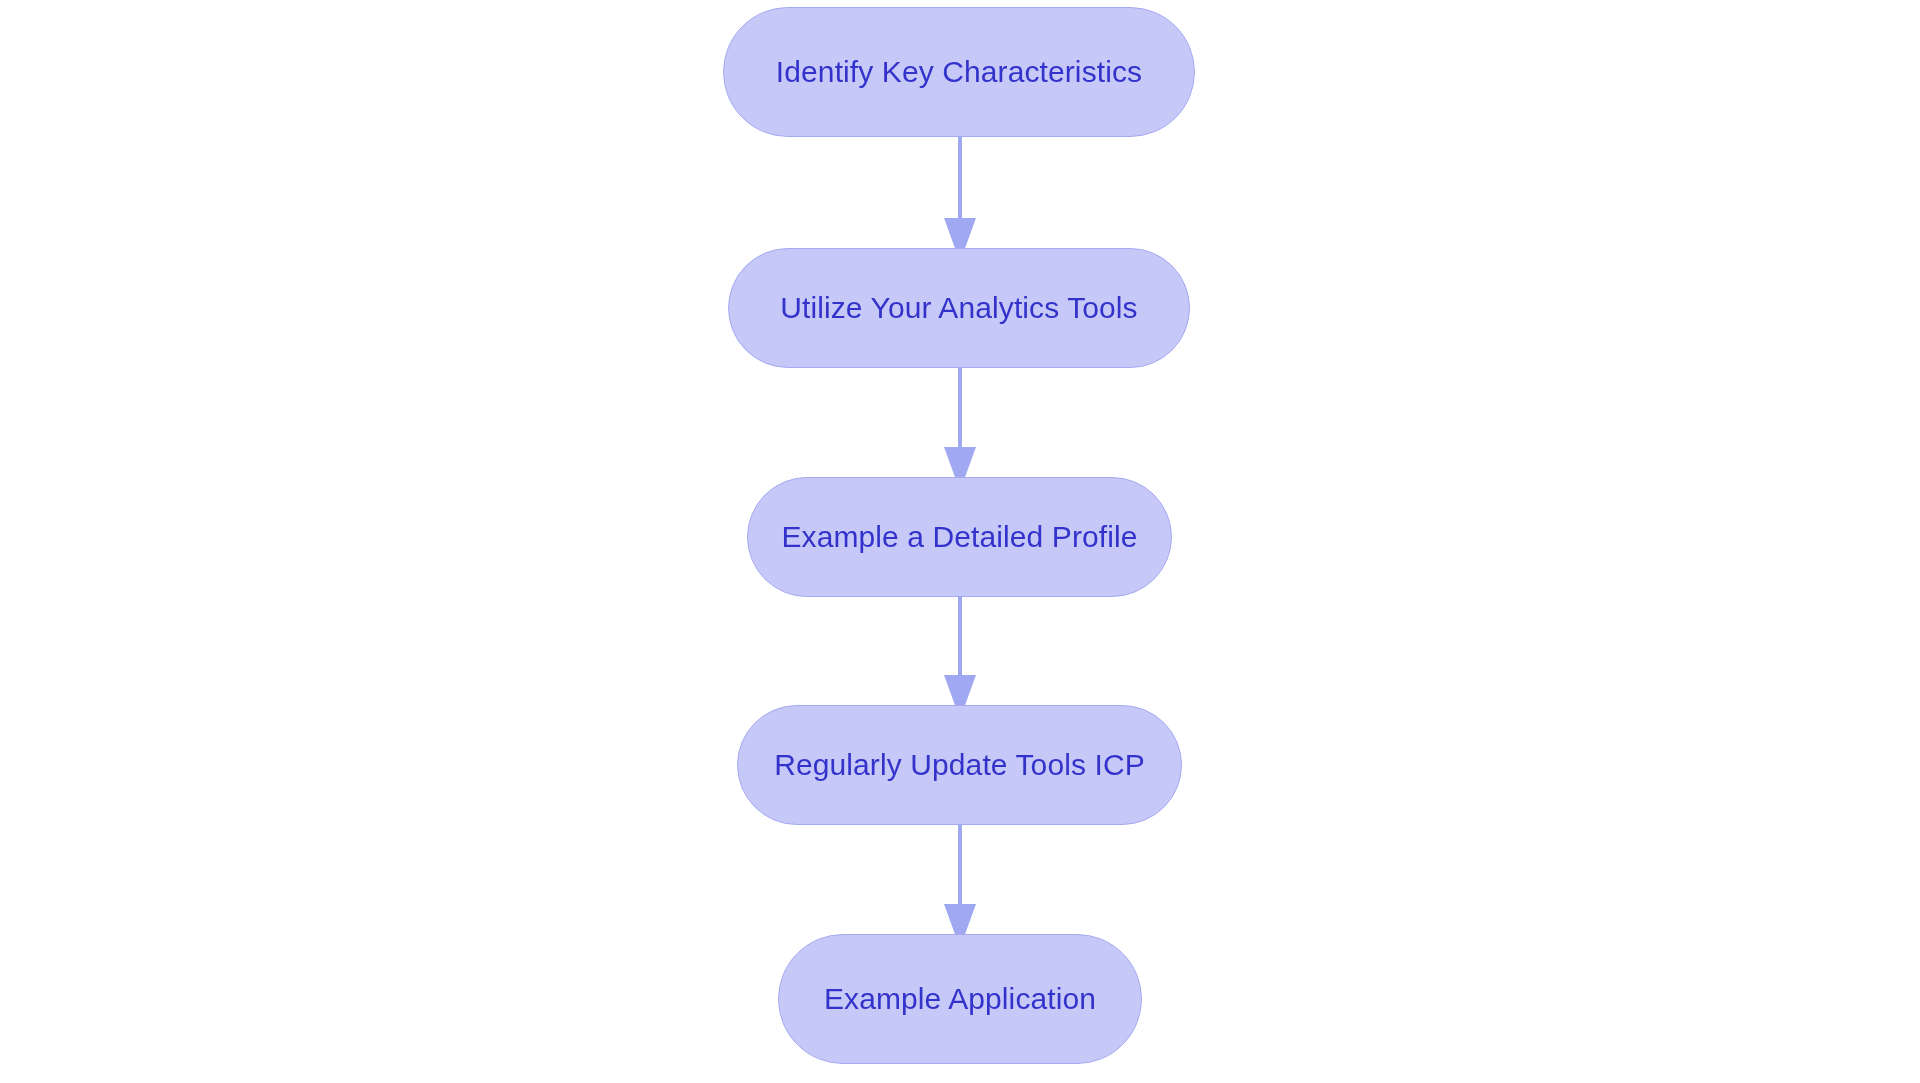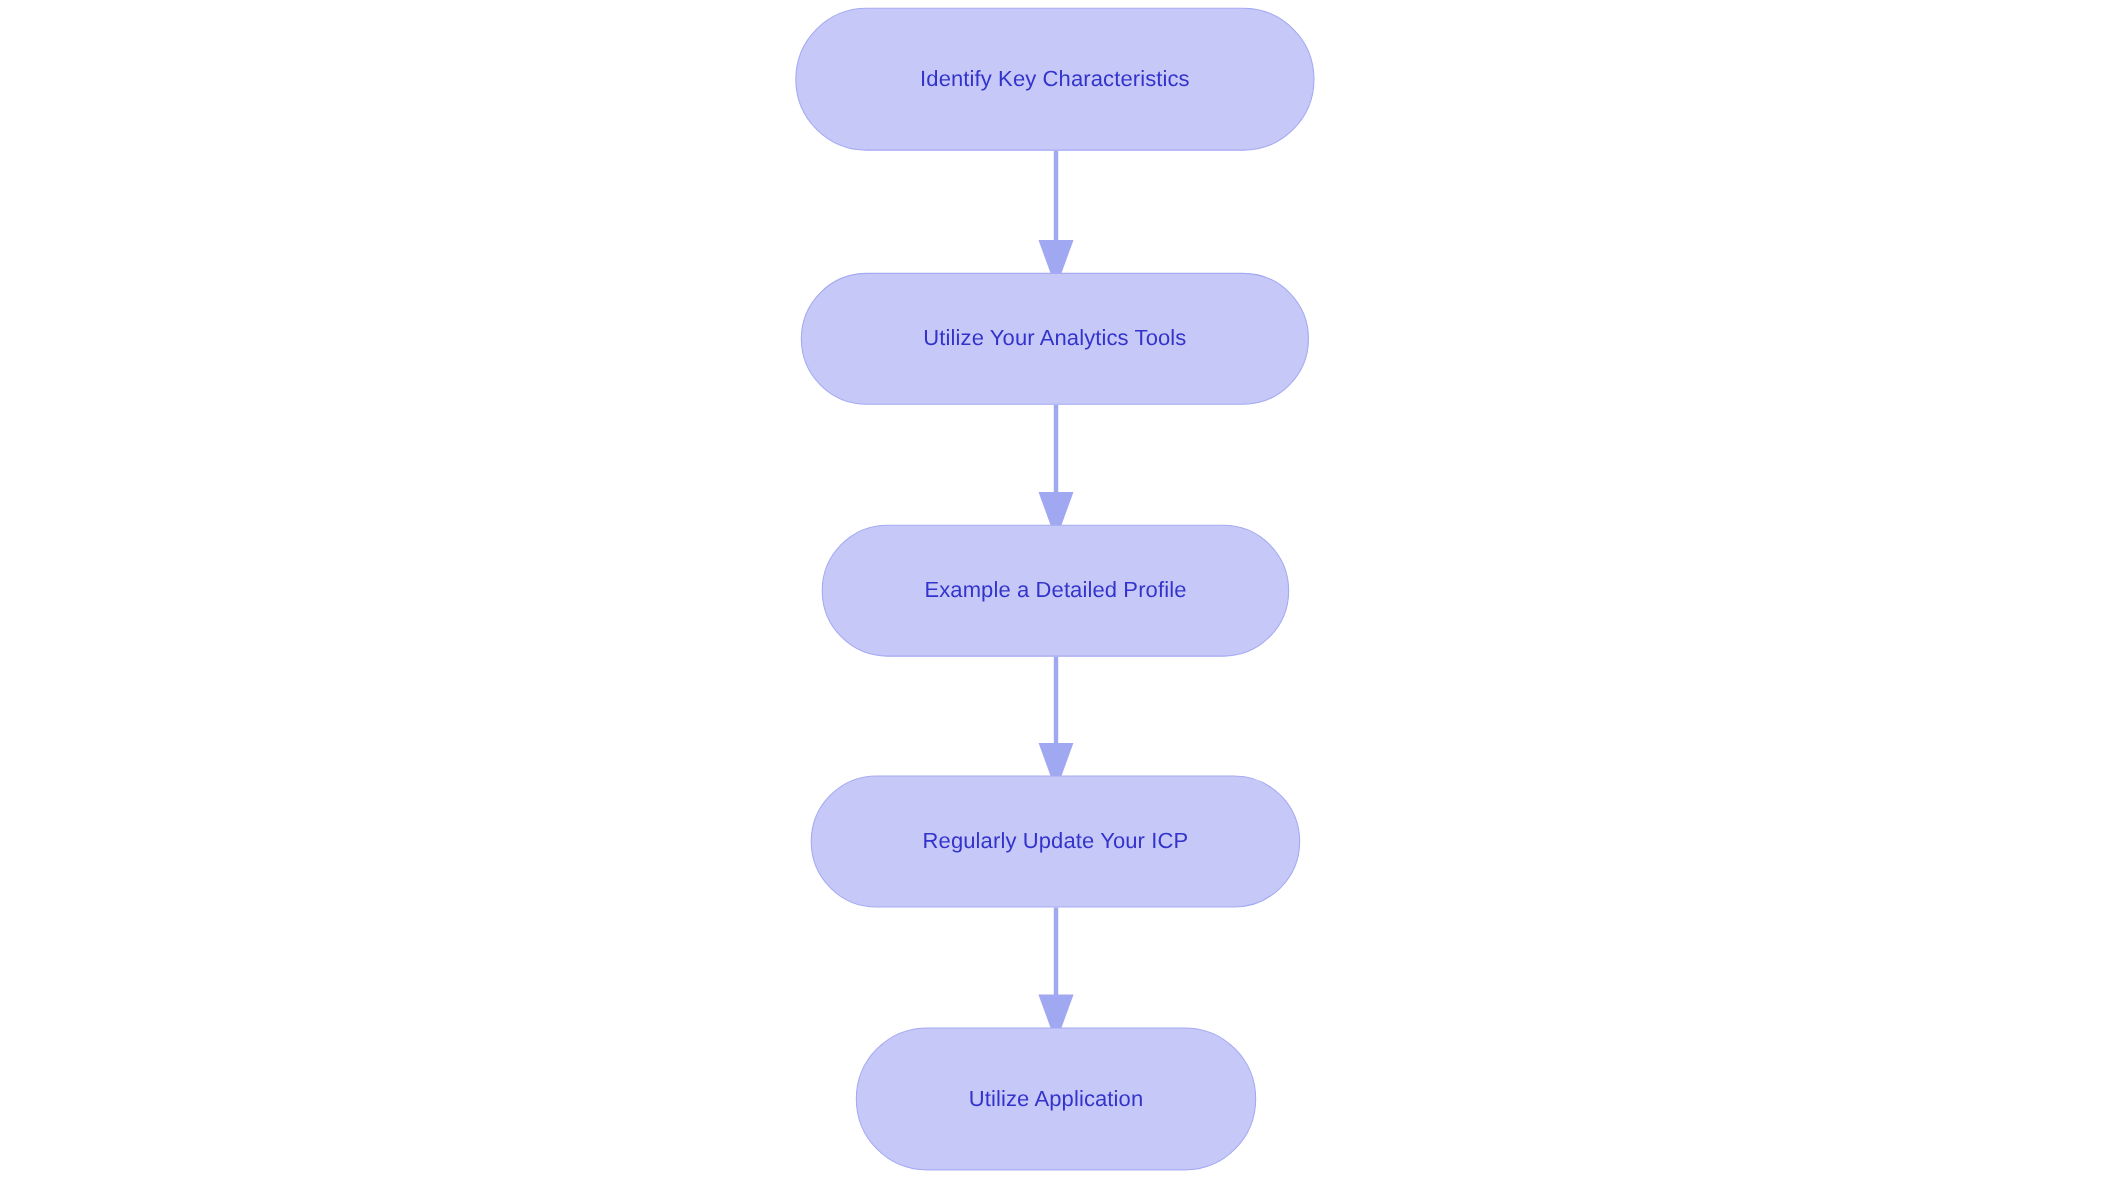--- a/index.html
+++ b/index.html
@@ -50,21 +50,21 @@
     justify-content: center;
     background: #c6c9f8;
     border: 1.5px solid #a5aaf2;
     border-radius: 999px;
     overflow: hidden;
   }
 
   .flow-node-label {
     color: #3333cc;
     font-family: "Liberation Sans", sans-serif;
-    font-size: 20px;
+    font-size: 30px;
     font-weight: 400;
     line-height: 1;
     letter-spacing: 0.1px;
     white-space: nowrap;
     text-align: center;
     user-select: none;
   }
 </style>
 </head>
 <body>
@@ -100,21 +100,21 @@
 
     <div class="flow-node" id="n2" style="left: 728px; top: 248px; width: 462px; height: 120px; background: rgb(198, 201, 248); border-color: rgb(165, 170, 242);">
       <span class="flow-node-label" style="color: rgb(51, 51, 204);">Utilize Your Analytics Tools</span>
     </div>
 
     <div class="flow-node" id="n3" style="left: 747px; top: 477px; width: 425px; height: 120px; background: rgb(198, 201, 248); border-color: rgb(165, 170, 242);">
       <span class="flow-node-label" style="color: rgb(51, 51, 204);">Example a Detailed Profile</span>
     </div>
 
     <div class="flow-node" id="n4" style="left: 737px; top: 705px; width: 445px; height: 120px; background: rgb(198, 201, 248); border-color: rgb(165, 170, 242);">
-      <span class="flow-node-label" style="color: rgb(51, 51, 204);">Regularly Update Your ICP</span>
+      <span class="flow-node-label" style="color: rgb(51, 51, 204);">Regularly Update Tools ICP</span>
     </div>
 
     <div class="flow-node" id="n5" style="left: 778px; top: 934px; width: 364px; height: 130px; background: rgb(198, 201, 248); border-color: rgb(165, 170, 242);">
-      <span class="flow-node-label" style="color: rgb(51, 51, 204);">Utilize Application</span>
+      <span class="flow-node-label" style="color: rgb(51, 51, 204);">Example Application</span>
     </div>
 
   </div>
 </div>
 
 </body></html>

